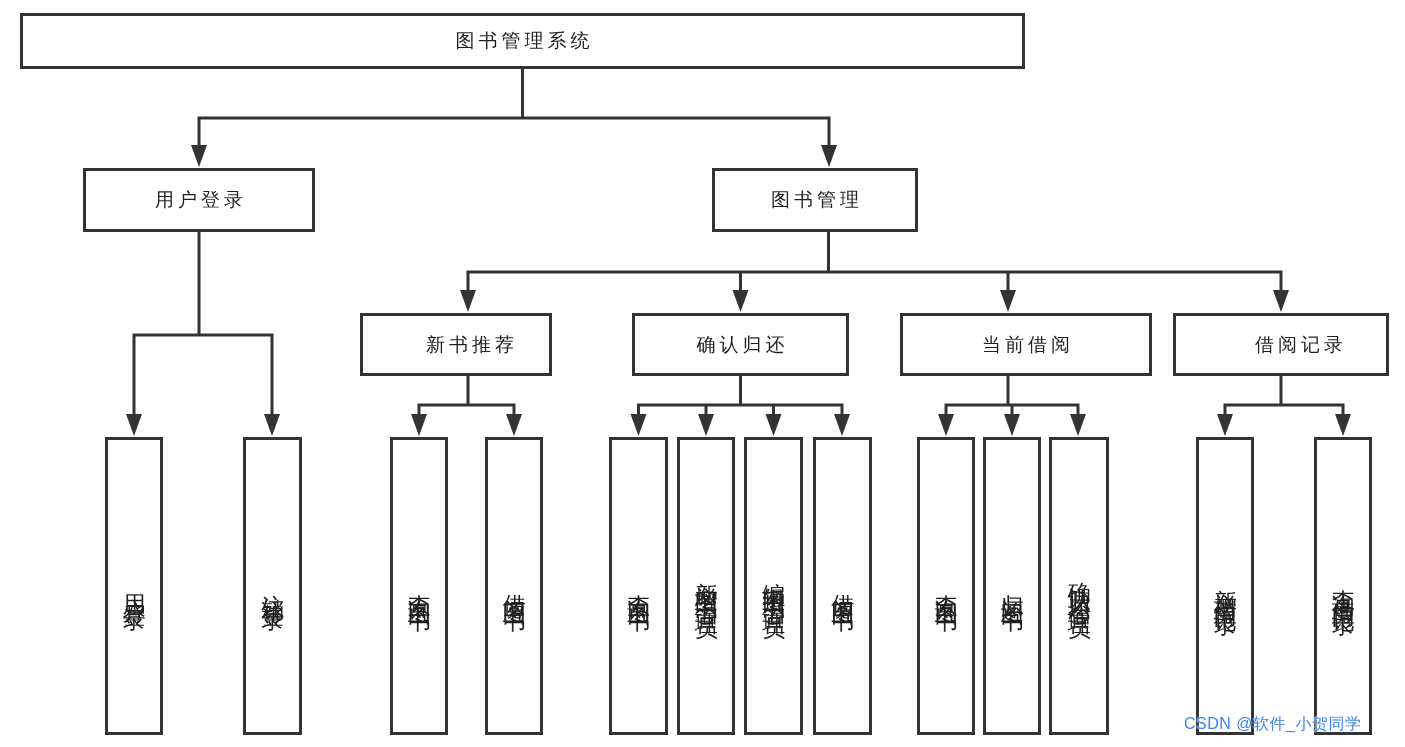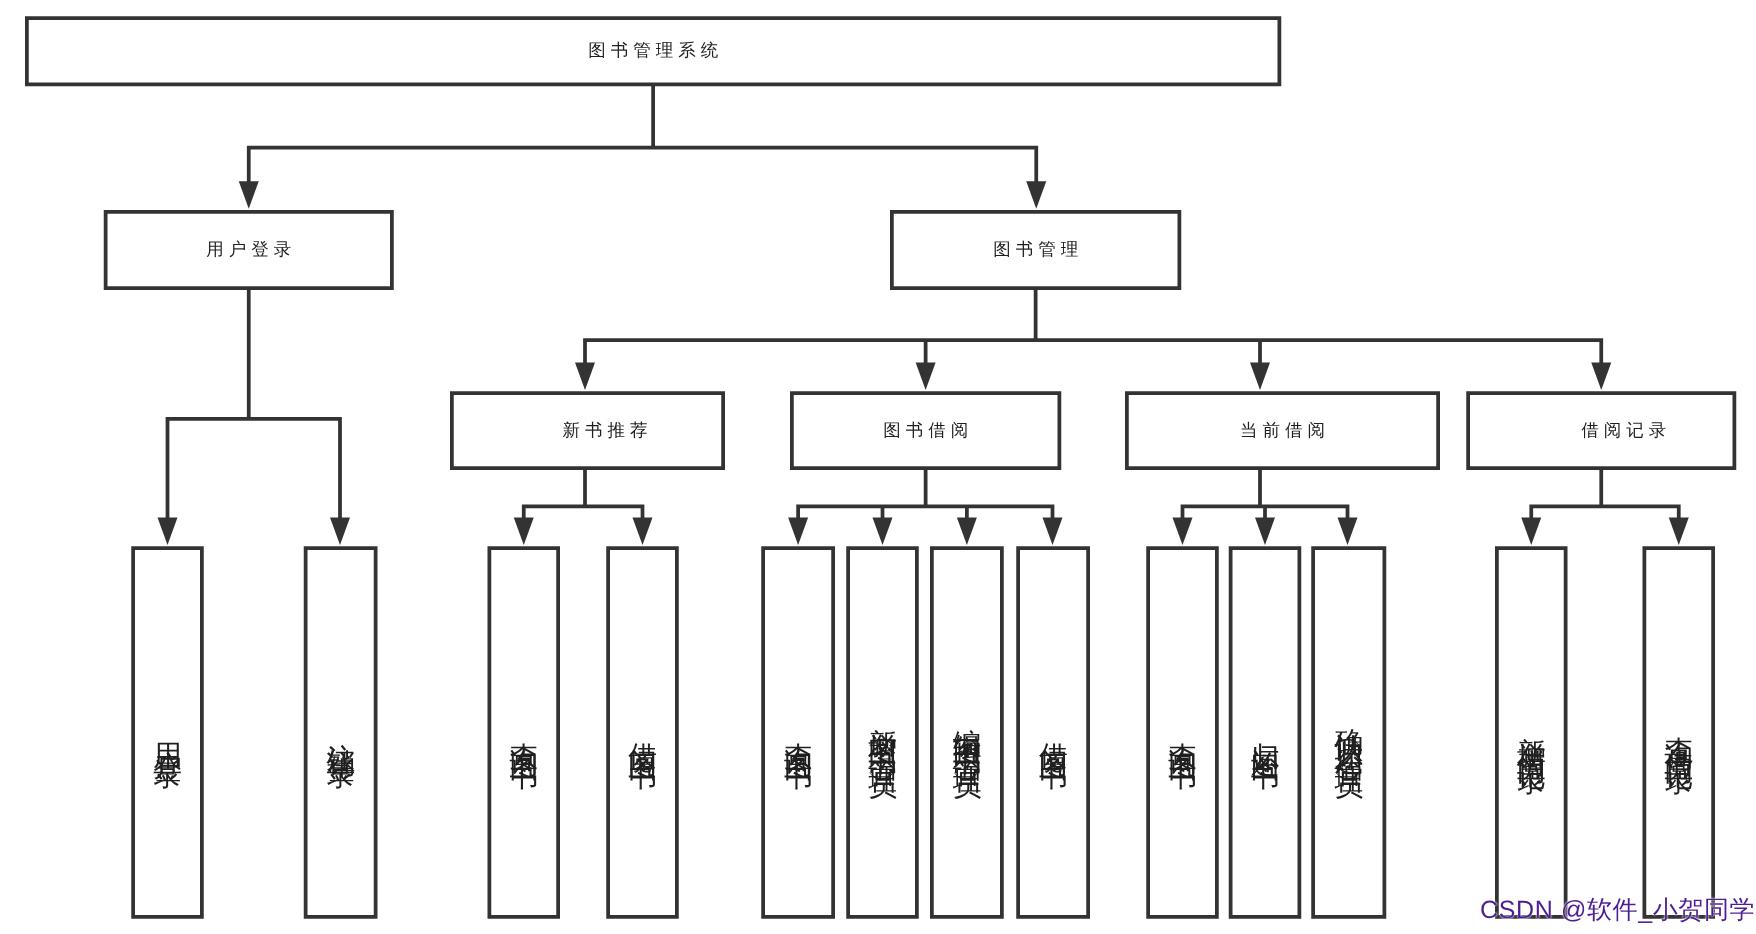--- a/index.html
+++ b/index.html
@@ -21,66 +21,66 @@
     position: absolute;
     box-sizing: border-box;
     border: 3px solid #333333;
     background: #ffffff;
     display: flex;
     align-items: center;
     justify-content: center;
     color: #1f1f1f;
   }
   .h-node {
-    font-size: 14px;
+    font-size: 19px;
     letter-spacing: 4px;
     white-space: nowrap;
     text-indent: 4px;
   }
   .v-node .v-label {
     writing-mode: vertical-rl;
     text-orientation: mixed;
     font-size: 23px;
     letter-spacing: 5px;
     line-height: 1.1;
     white-space: nowrap;
   }
   .watermark {
     position: absolute;
     left: 1184px;
     top: 714px;
-    font-size: 20px;
-    color: #4c1d95;
+    font-size: 16px;
+    color: #3b82f6;
     letter-spacing: 0.5px;
     white-space: nowrap;
     text-shadow: 0 0 2px #ffffff, 0 0 1px #ffffff;
     z-index: 5;
   }
 </style>
 </head>
 <body>
 
 <div class="canvas">
 
   <div class="node h-node" style="left:20px; top:13px; width:1005px; height:56px;">
     <span>图书管理系统</span>
   </div>
 
   <div class="node h-node" style="left:83px; top:168px; width:232px; height:64px;">
     <span>用户登录</span>
   </div>
-  <div class="node h-node" style="left:712px; top:168px; width:233px; height:64px;">
+  <div class="node h-node" style="left:712px; top:168px; width:206px; height:64px;">
     <span>图书管理</span>
   </div>
 
-  <div class="node h-node" style="left:360px; top:313px; width:220px; height:63px;padding-left:28px;">
+  <div class="node h-node" style="left:360px; top:313px; width:192px; height:63px;padding-left:28px;">
     <span>新书推荐</span>
   </div>
   <div class="node h-node" style="left:632px; top:313px; width:217px; height:63px;">
-    <span>图书借阅</span>
+    <span>确认归还</span>
   </div>
   <div class="node h-node" style="left:900px; top:313px; width:252px; height:63px;">
     <span>当前借阅</span>
   </div>
   <div class="node h-node" style="left:1173px; top:313px; width:216px; height:63px;padding-left:36px;">
     <span>借阅记录</span>
   </div>
 
   <div class="node v-node" style="left:105px; top:437px; width:58px; height:298px;">
     <span class="v-label">用户登录</span>

